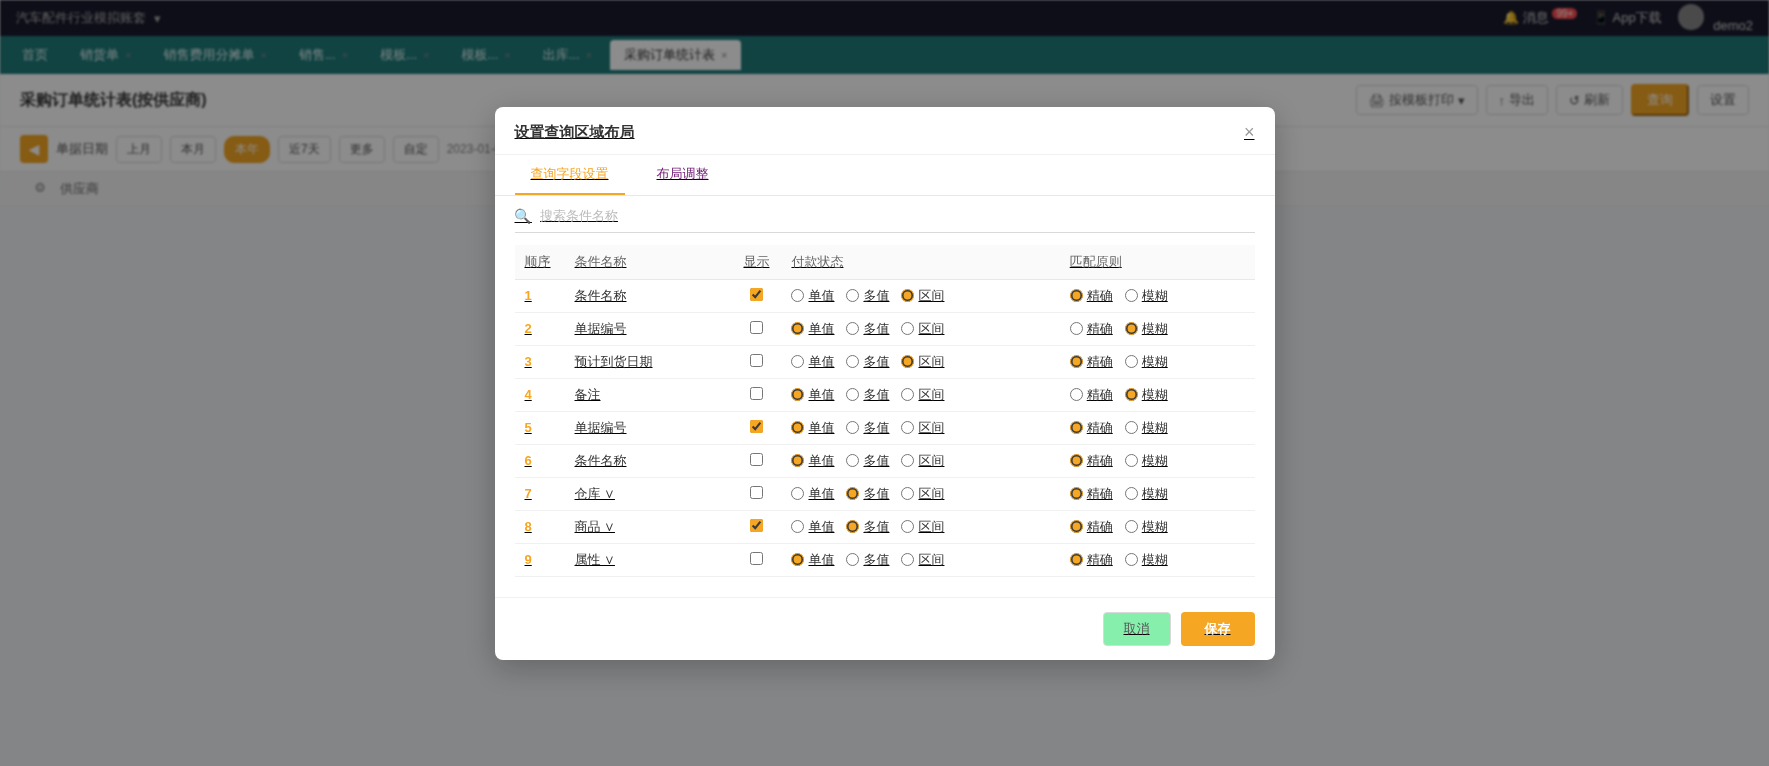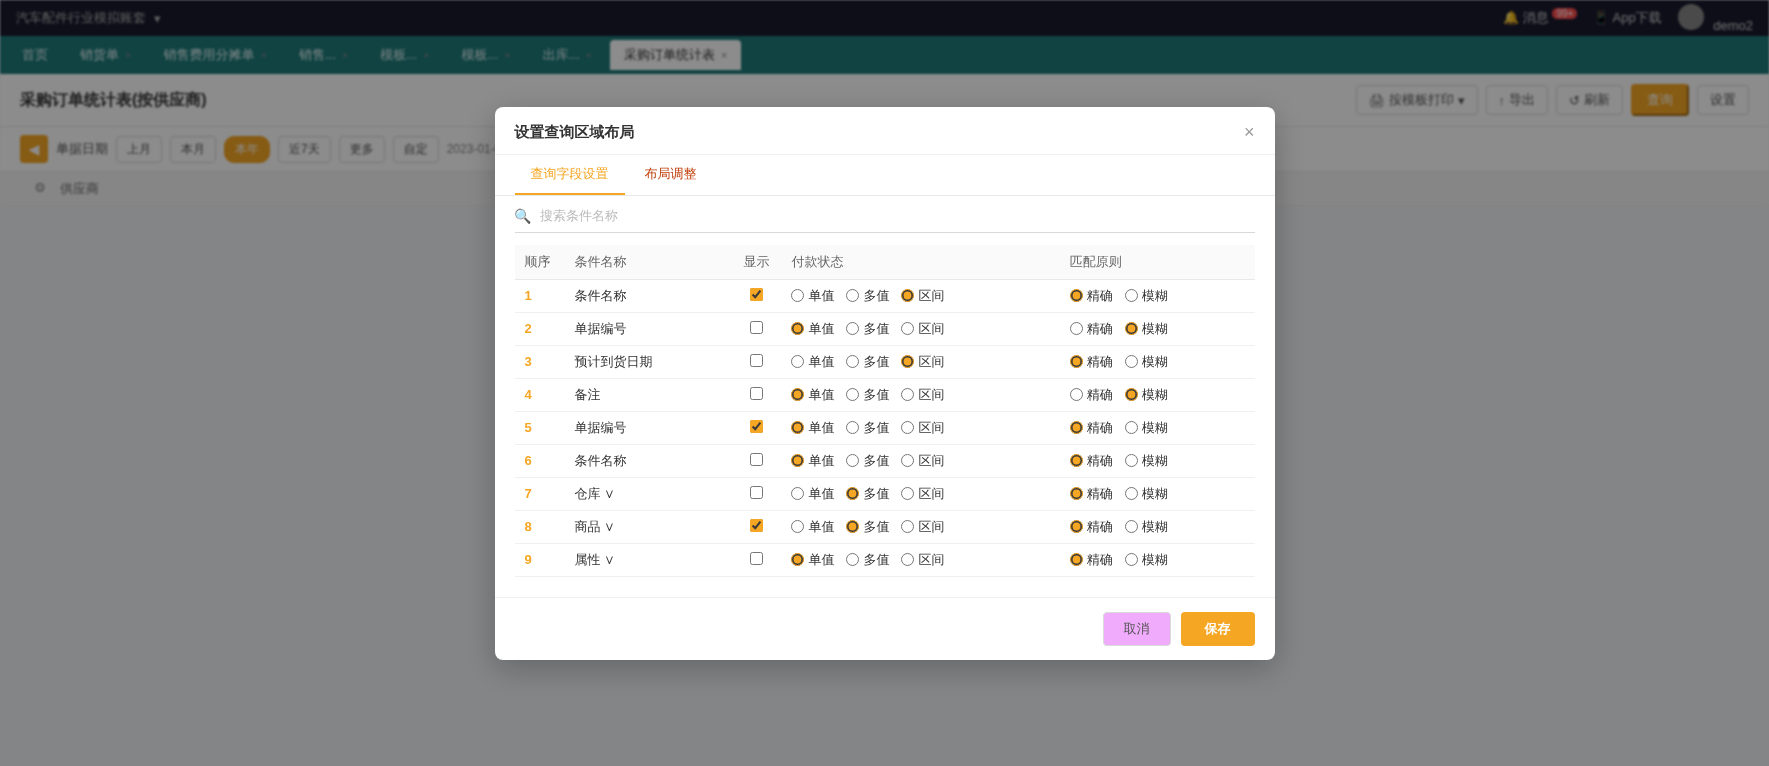--- a/index.html
+++ b/index.html
@@ -72,42 +72,42 @@
     
     .table-area { background: #fff; margin: 0; overflow: auto; }
     .table-header-row { display: flex; background: #f5f5f5; border-bottom: 1px solid #e8e8e8; padding: 8px 20px; }
     .col-header { color: #666; font-size: 13px; }
 
     
     .overlay {
       position: fixed; top: 0; left: 0; right: 0; bottom: 0;
       background: rgba(0,0,0,0.45);
       z-index: 100;
-      display: flex; align-items: center; justify-content: center;
+      display: flex; align-items: center; justify-content: center; text-decoration: underline;
     }
 
     
     .dialog {
       background: #fff;
       border-radius: 8px;
       width: 780px;
       max-height: 680px;
       box-shadow: 0 8px 32px rgba(0,0,0,0.25);
       display: flex; flex-direction: column;
       overflow: hidden;
     }
     .dialog-header {
       padding: 16px 20px 12px;
       border-bottom: 1px solid #f0f0f0;
       display: flex; align-items: center; justify-content: space-between;
     }
     .dialog-title { font-size: 15px; font-weight: bold; color: #333; }
     .dialog-close { cursor: pointer; color: #999; font-size: 18px; line-height: 1; }
-    .dialog-tabs { display: flex; gap: 4px; padding: 0 20px; border-bottom: 1px solid #e8e8e8; }
-    .dialog-tab { padding: 10px 16px; cursor: pointer; font-size: 13px; color: #c2410c; border-bottom: 2px solid transparent; }
+    .dialog-tabs { display: flex; gap: 16px; padding: 0 20px; border-bottom: 1px solid #e8e8e8; }
+    .dialog-tab { padding: 10px 16px; cursor: pointer; font-size: 13px; color: #701a75; border-bottom: 2px solid transparent; }
     .dialog-tab.active { color: #f5a623; border-bottom-color: #f5a623; }
     .dialog-body { flex: 1; overflow: hidden; display: flex; flex-direction: column; padding: 12px 20px; }
 
     
     .search-bar { display: flex; align-items: center; border-bottom: 1px solid #d9d9d9; padding-bottom: 8px; margin-bottom: 12px; gap: 8px; }
     .search-icon { color: #aaa; font-size: 14px; }
     .search-input { border: none; outline: none; font-size: 13px; color: #333; width: 200px; }
     .search-input::placeholder { color: #bbb; }
 
     
@@ -117,21 +117,21 @@
     .order-num { color: #f5a623; font-weight: bold; }
     .table-scroll { overflow-y: auto; max-height: 340px; }
 
     
     .radio-group { display: flex; align-items: center; gap: 12px; }
     .radio-item { display: flex; align-items: center; gap: 4px; cursor: pointer; }
     .radio-item input[type="radio"] { accent-color: #f5a623; cursor: pointer; }
 
     
     .dialog-footer { padding: 14px 20px; border-top: 1px solid #f0f0f0; display: flex; justify-content: flex-end; gap: 10px; }
-    .btn-cancel { padding: 7px 20px; border: 1px solid #d9d9d9; border-radius: 4px; background: #f0abfc; cursor: pointer; font-size: 13px; color: #555; }
+    .btn-cancel { padding: 7px 20px; border: 1px solid #d9d9d9; border-radius: 4px; background: #86efac; cursor: pointer; font-size: 13px; color: #555; }
     .btn-save { padding: 7px 24px; border: none; border-radius: 4px; background: #f5a623; color: white; cursor: pointer; font-size: 13px; font-weight: bold; }
 
     
     .bg-content { filter: blur(1px); pointer-events: none; user-select: none; }
     .gear-col { width: 40px; text-align: center; color: #888; }
   </style>
 </head>
 <body>
 
 <div class="bg-content">

